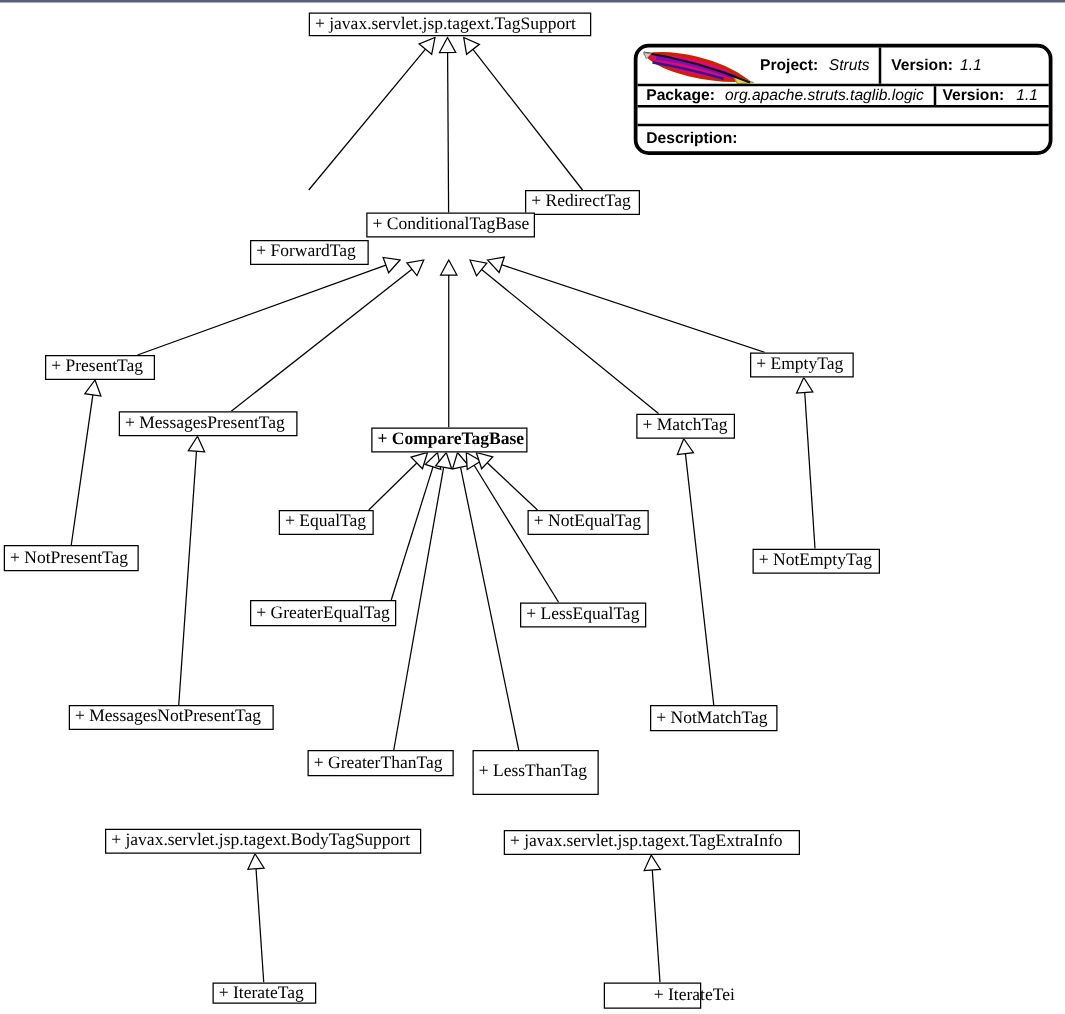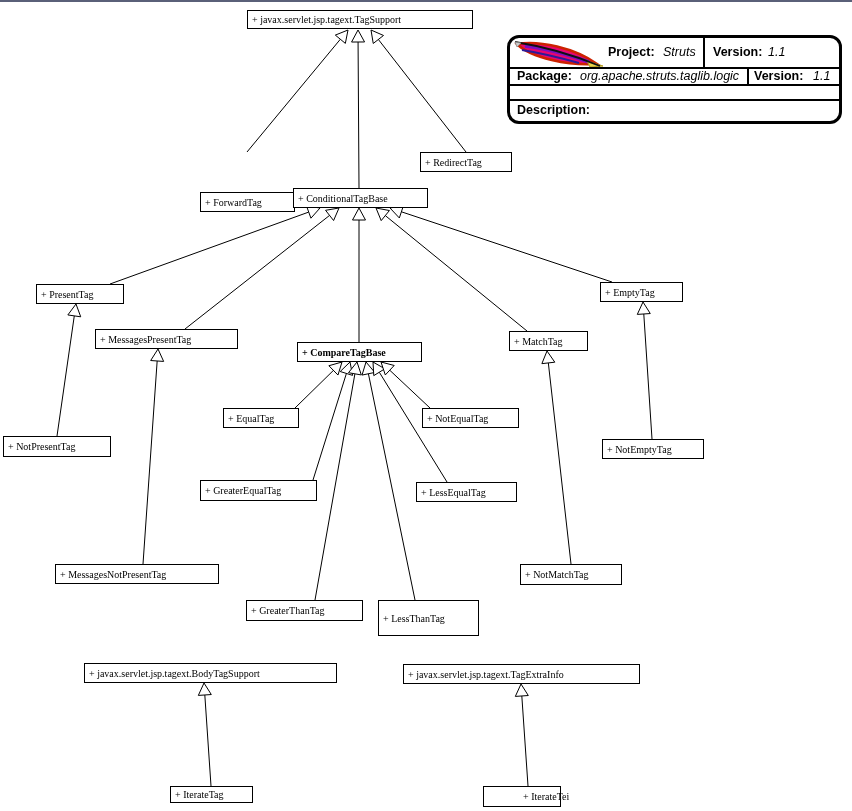--- a/index.html
+++ b/index.html
@@ -4,21 +4,21 @@
 <style>
   html,body{margin:0;padding:0;background:#fff;}
   .canvas{
     position:relative;width:852px;height:811px;background:#ffffff;
     font-family:"Liberation Serif", serif;overflow:hidden;
     border-top:2px solid #5a6078;box-sizing:border-box;
   }
   #edge-layer{position:absolute;left:0;top:0;width:852px;height:811px;}
   .node{
     position:absolute;border:1px solid #000;background:#fff;
-    font-size:10px;color:#000;white-space:nowrap;box-sizing:border-box;
+    font-size:14px;color:#000;white-space:nowrap;box-sizing:border-box;
     display:flex;align-items:center;padding-left:4px;letter-spacing:0px;
   }
   .infobox{
     position:absolute;left:507px;top:33px;width:335px;height:89px;
     border:3px solid #000;border-radius:12px;background:#fff;box-sizing:border-box;
     font-family:"Liberation Sans", sans-serif;color:#000;
   }
   .ib-row{position:absolute;left:0;right:0;}
   .ib-r1{top:0;height:29px;}
   .ib-r2{top:31px;height:15px;}
@@ -81,21 +81,21 @@
       <line x1="211" y1="784" x2="204.81365711807766" y2="692.9723833088572" stroke="#000000" stroke-width="1"></line>
       <polygon points="204,681 211.29869807704196,692.5316523698984 198.32861615911335,693.4131142478159" fill="#ffffff" stroke="#000000" stroke-width="1"></polygon>
       <line x1="528" y1="784" x2="521.8215969358031" y2="693.9718410645597" stroke="#000000" stroke-width="1"></line>
       <polygon points="521,682 528.3063441791063,693.5268093909997 515.3368496924999,694.4168727381198" fill="#ffffff" stroke="#000000" stroke-width="1"></polygon>
     </svg>
 
   <div id="node-layer">
       <div class="node" style="left: 247px; top: 8px; width: 226px; height: 19px;">+ javax.servlet.jsp.tagext.TagSupport</div>
       <div class="node" style="left: 200px; top: 150px; width: 95px; height: 20px; margin-top: 40px;">+ ForwardTag</div>
       <div class="node" style="left: 420px; top: 150px; width: 92px; height: 20px;">+ RedirectTag</div>
-      <div class="node" style="left: 293px; top: 186px; width: 135px; height: 20px;">+ ConditionalTagBase</div>
+      <div class="node" style="left: 293px; top: 168px; width: 135px; height: 20px;">+ ConditionalTagBase</div>
       <div class="node" style="left: 36px; top: 282px; width: 88px; height: 20px;">+ PresentTag</div>
       <div class="node" style="left: 95px; top: 327px; width: 143px; height: 20px;">+ MessagesPresentTag</div>
       <div class="node" style="left: 297px; top: 340px; width: 125px; height: 20px; font-weight: bold;">+ CompareTagBase</div>
       <div class="node" style="left: 509px; top: 329px; width: 79px; height: 20px;">+ MatchTag</div>
       <div class="node" style="left: 600px; top: 280px; width: 83px; height: 20px;">+ EmptyTag</div>
       <div class="node" style="left: 3px; top: 434px; width: 108px; height: 21px;">+ NotPresentTag</div>
       <div class="node" style="left: 223px; top: 406px; width: 76px; height: 20px;">+ EqualTag</div>
       <div class="node" style="left: 422px; top: 406px; width: 97px; height: 20px;">+ NotEqualTag</div>
       <div class="node" style="left: 200px; top: 478px; width: 117px; height: 21px;">+ GreaterEqualTag</div>
       <div class="node" style="left: 416px; top: 480px; width: 101px; height: 20px;">+ LessEqualTag</div>

